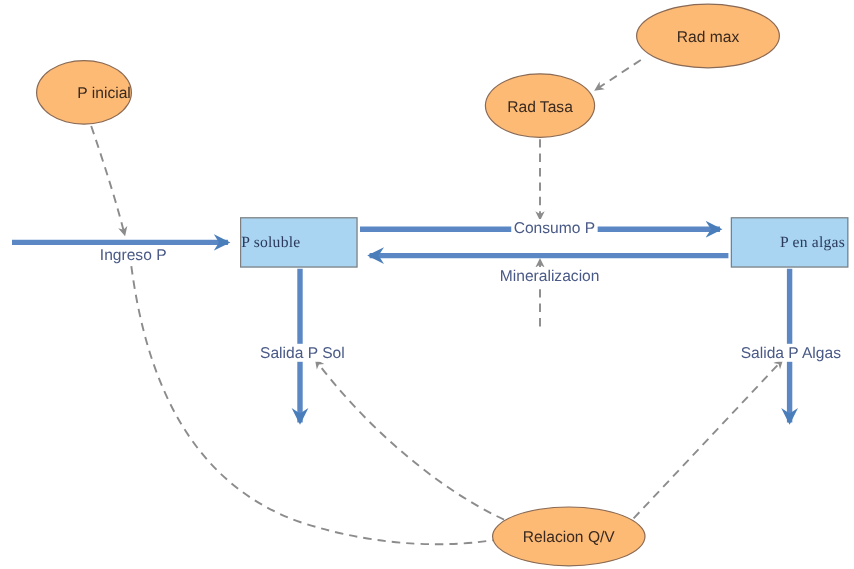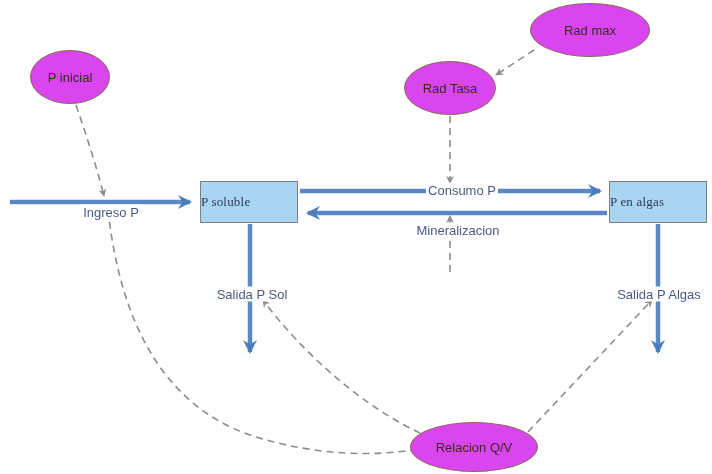--- a/index.html
+++ b/index.html
@@ -7,21 +7,21 @@
        font-family:"Liberation Sans", sans-serif;}
   #canvas{position:relative;width:712px;height:474px;background:#fff;}
   svg.layer{position:absolute;left:0;top:0;width:712px;height:474px;}
 
   .stock{position:absolute;box-sizing:border-box;
          background:#a9d5f2;border:1.5px solid #7f7f7f;
          display:flex;align-items:center;justify-content:flex-start;
          color:#2b3a5c;font-size:13px;letter-spacing:.2px;font-family:Liberation Serif, serif;}
 
   .conv{position:absolute;box-sizing:border-box;
-        background:#d946ef;border:1.5px solid #8a6a55;border-radius:50%;
+        background:#fdba74;border:1.5px solid #8a6a55;border-radius:50%;
         display:flex;align-items:center;justify-content:center;
         color:#3a2a20;font-size:13px;}
 
   .flowlabel{position:absolute;color:#4a5a86;font-size:13px;
              background:#ffffff;padding:0 2px;white-space:nowrap;
              transform:translate(-50%,-50%);text-align:center;}
 </style>
 </head>
 <body>
 
@@ -64,25 +64,25 @@
 
     <path d="M250,224 L250,352" fill="none" stroke="#5b87c5" stroke-width="4.5" marker-end="url(#flowhead)"></path>
 
     <path d="M658,224 L658,352" fill="none" stroke="#5b87c5" stroke-width="4.5" marker-end="url(#flowhead)"></path>
   </svg>
 
   <div class="stock" style="left:200px;top:181px;width:98px;height:42px;">
     <span>P soluble</span>
   </div>
 
-  <div class="stock" style="left:609px;top:181px;width:98px;height:42px;">
+  <div class="stock" style="left:609px;top:181px;width:98px;height:42px;padding-left:40px;">
     <span>P en algas</span>
   </div>
 
-  <div class="conv" style="left:30px;top:50px;width:80px;height:54px;">
+  <div class="conv" style="left:30px;top:50px;width:80px;height:54px;justify-content:flex-end;">
     <span>P inicial</span>
   </div>
 
   <div class="conv" style="left:530px;top:3px;width:120px;height:54px;">
     <span>Rad max</span>
   </div>
 
   <div class="conv" style="left:404px;top:61px;width:92px;height:54px;">
     <span>Rad Tasa</span>
   </div>

